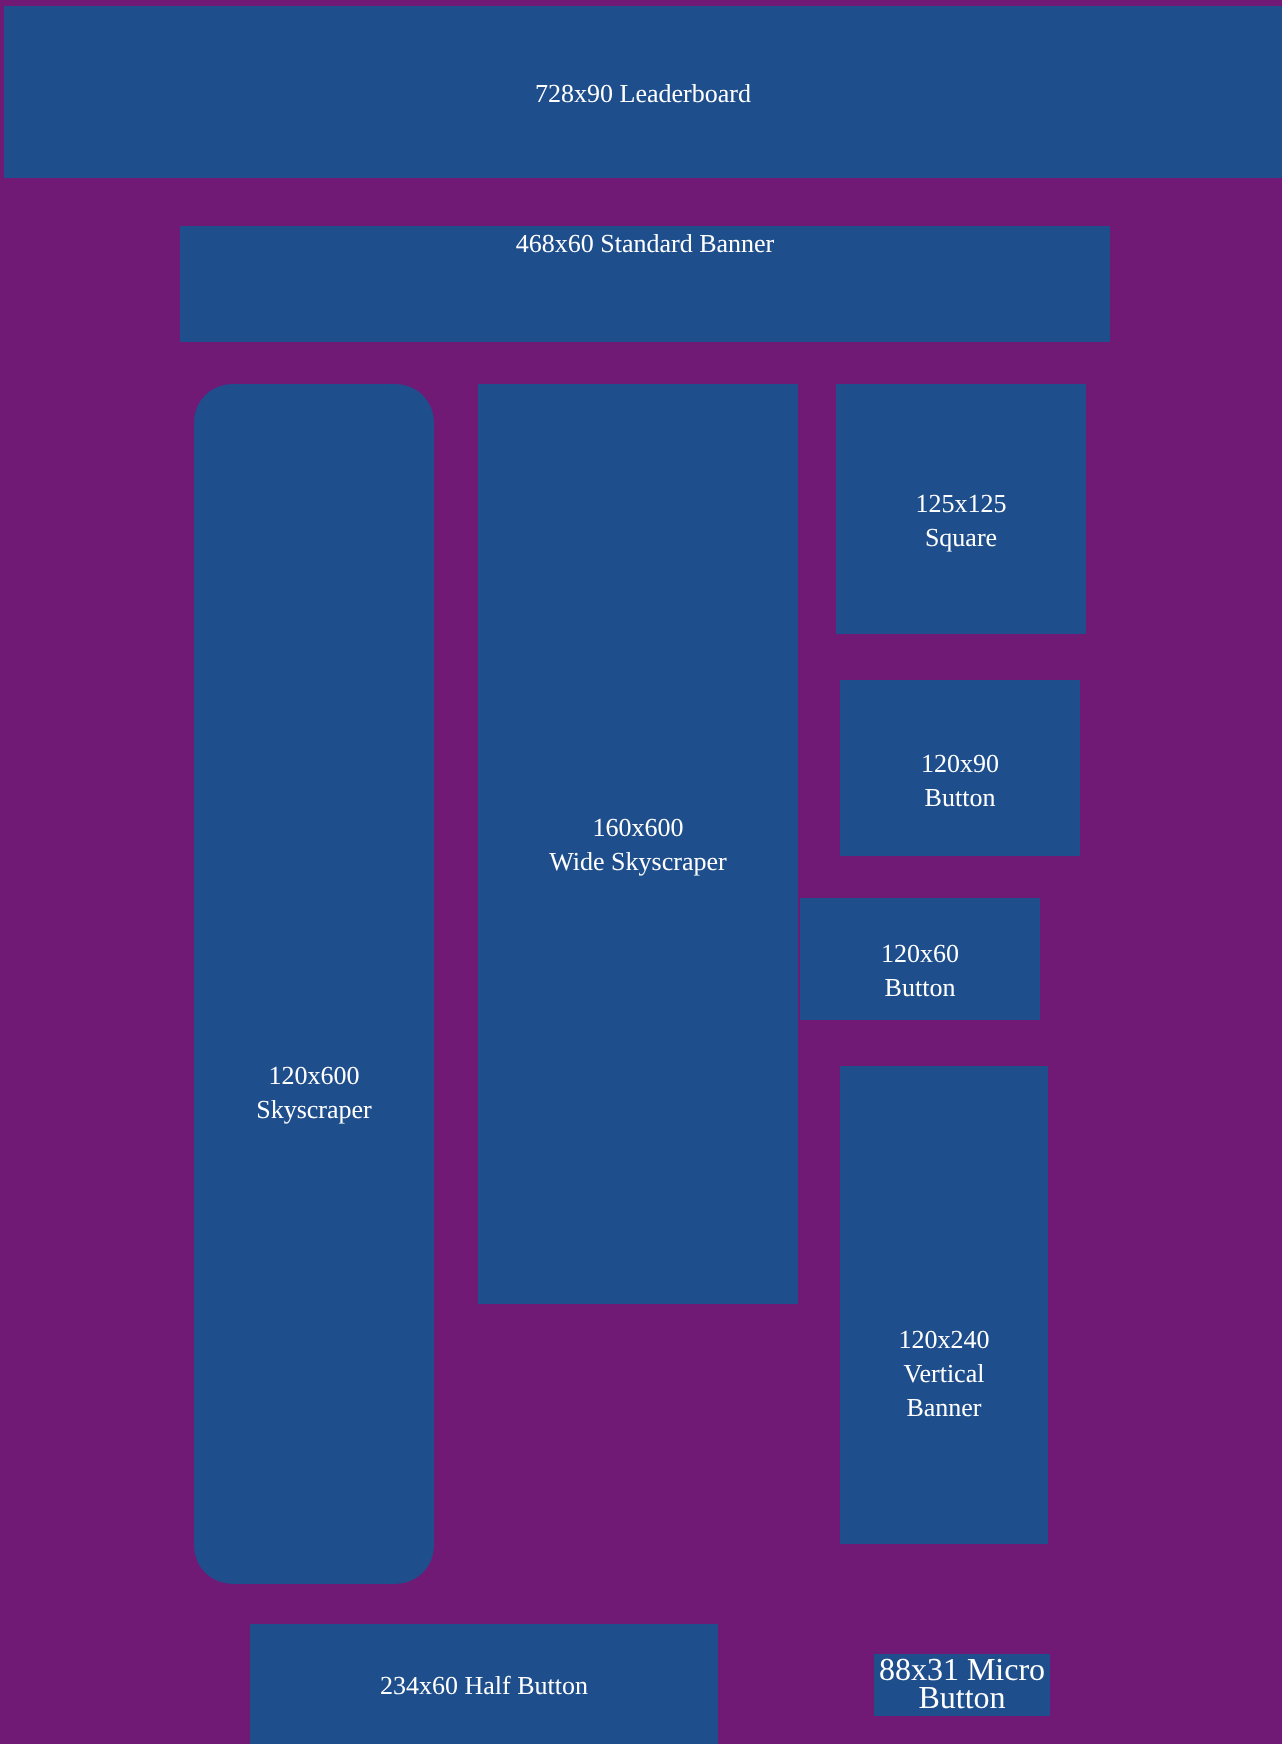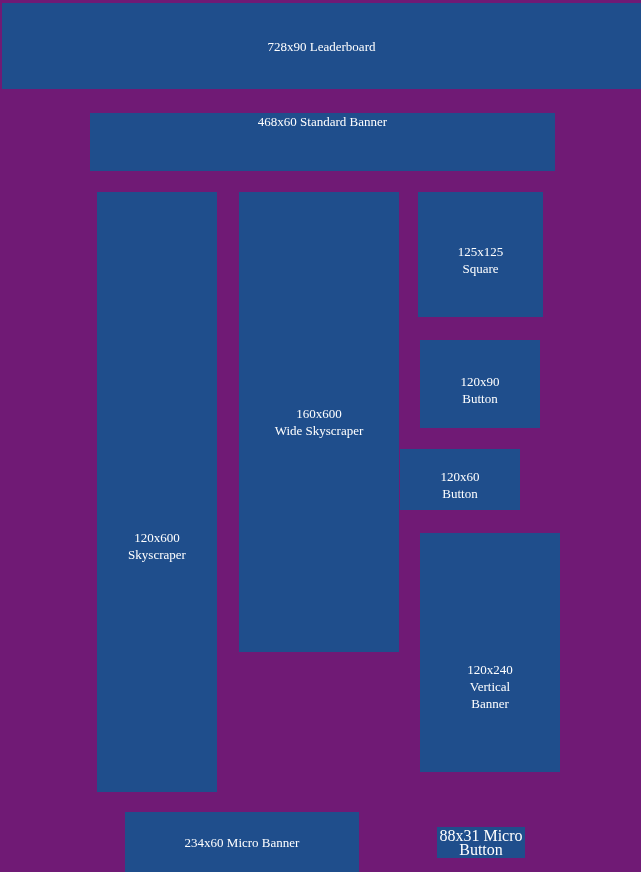--- a/index.html
+++ b/index.html
@@ -28,26 +28,26 @@
     line-height: 17px;
     justify-content: center;
   }
   .ad-box .line, .ad-box .label {
     display: block;
     white-space: nowrap;
   }
   
   .leaderboard      { left: 2px;   top: 3px;   width: 639px; height: 86px;  justify-content: center; }
   .standard-banner  { left: 90px;  top: 113px; width: 465px; height: 58px;  justify-content: flex-start; }
-  .skyscraper       { left: 97px;  top: 192px; width: 120px; height: 600px; padding-top: 108px; }
+  .skyscraper       { left: 97px;  top: 192px; width: 120px; height: 600px; padding-top: 108px; border-radius: 19px; }
   .wide-skyscraper  { left: 239px; top: 192px; width: 160px; height: 460px; }
   .square           { left: 418px; top: 192px; width: 125px; height: 125px; padding-top: 11px; }
   .button-120x90    { left: 420px; top: 340px; width: 120px; height: 88px;  padding-top: 12px; }
   .button-120x60    { left: 400px; top: 449px; width: 120px; height: 61px;  padding-top: 11px; }
-  .vertical-banner  { left: 420px; top: 533px; width: 140px; height: 239px; padding-top: 67px; }
+  .vertical-banner  { left: 420px; top: 533px; width: 104px; height: 239px; padding-top: 67px; }
   .half-banner      { left: 125px; top: 812px; width: 234px; height: 60px;  justify-content: center; }
   .micro-button     { left: 437px; top: 827px; width: 88px;  height: 31px;  padding-top: 1px;
                       font-size: 16px; line-height: 14px; }
 </style>
 </head>
 <body>
 
 <div id="canvas">
 
   <div class="ad-box leaderboard">
@@ -83,21 +83,21 @@
     <span class="line">Button</span>
   </div>
 
   <div class="ad-box vertical-banner">
     <span class="line">120x240</span>
     <span class="line">Vertical</span>
     <span class="line">Banner</span>
   </div>
 
   <div class="ad-box half-banner">
-    <span class="label">234x60 Micro Banner</span>
+    <span class="label">234x60 Half Button</span>
   </div>
 
   <div class="ad-box micro-button">
     <span class="line">88x31 Micro</span>
     <span class="line">Button</span>
   </div>
 
 </div>
 
 </body></html>

